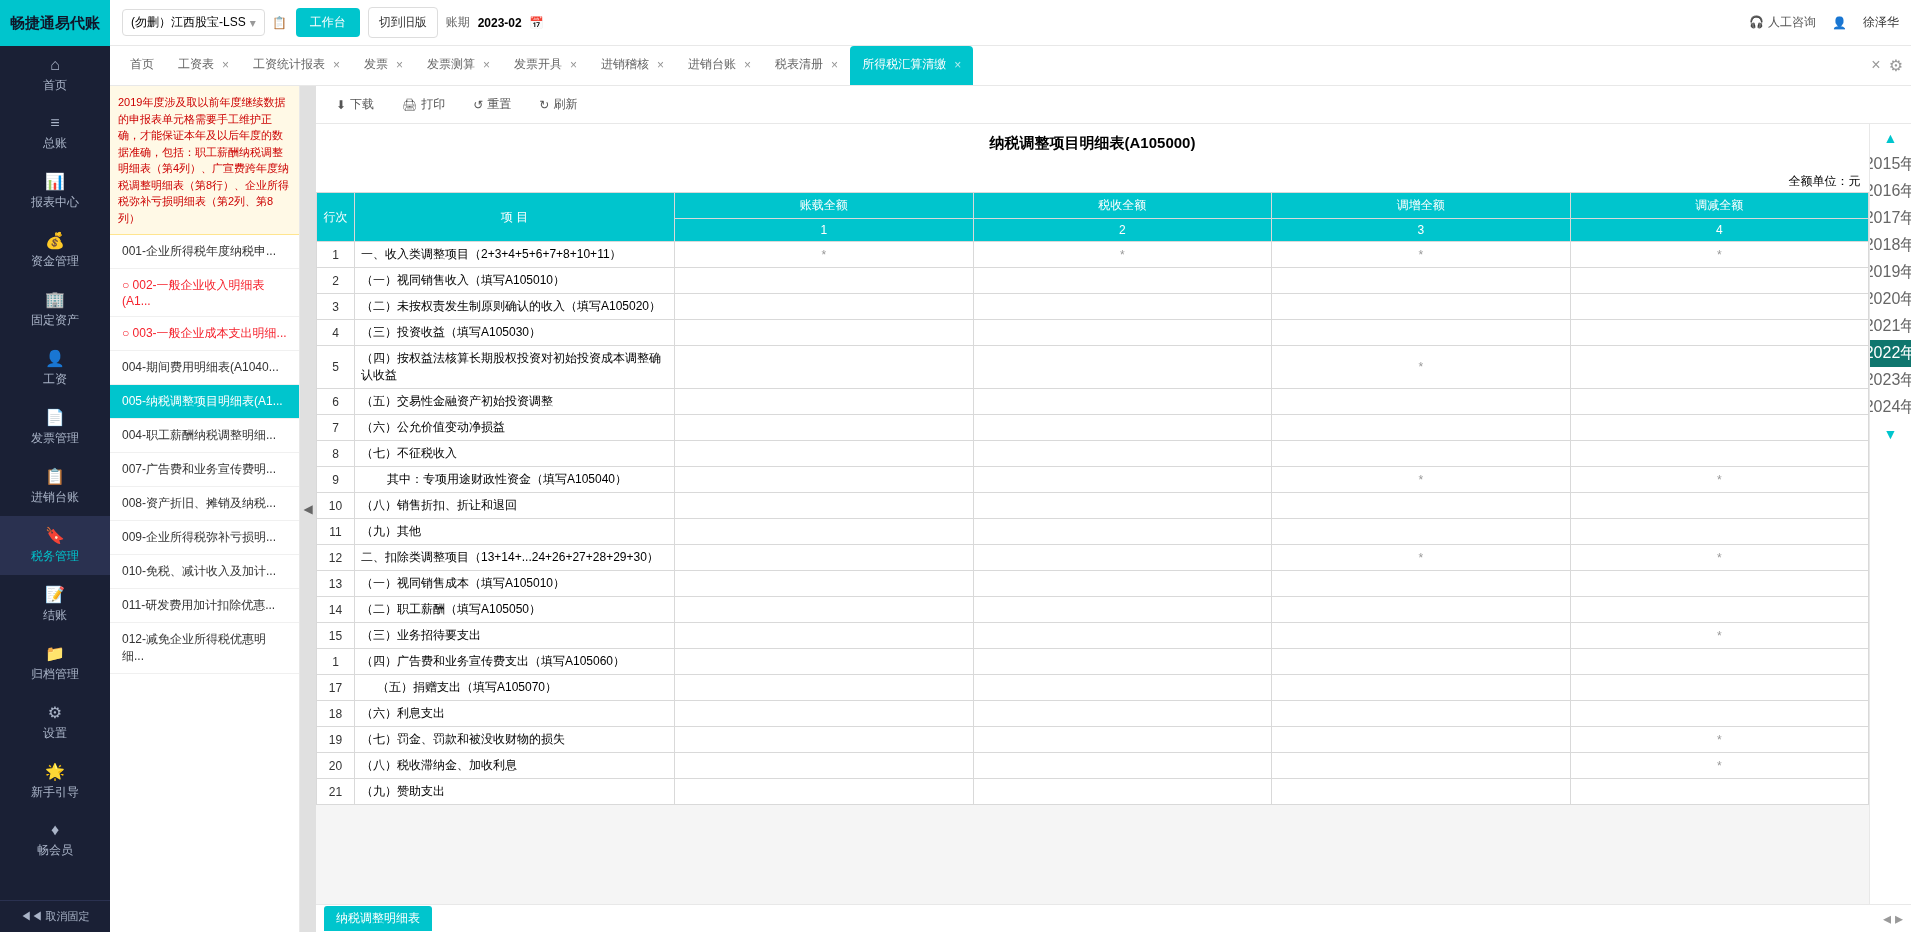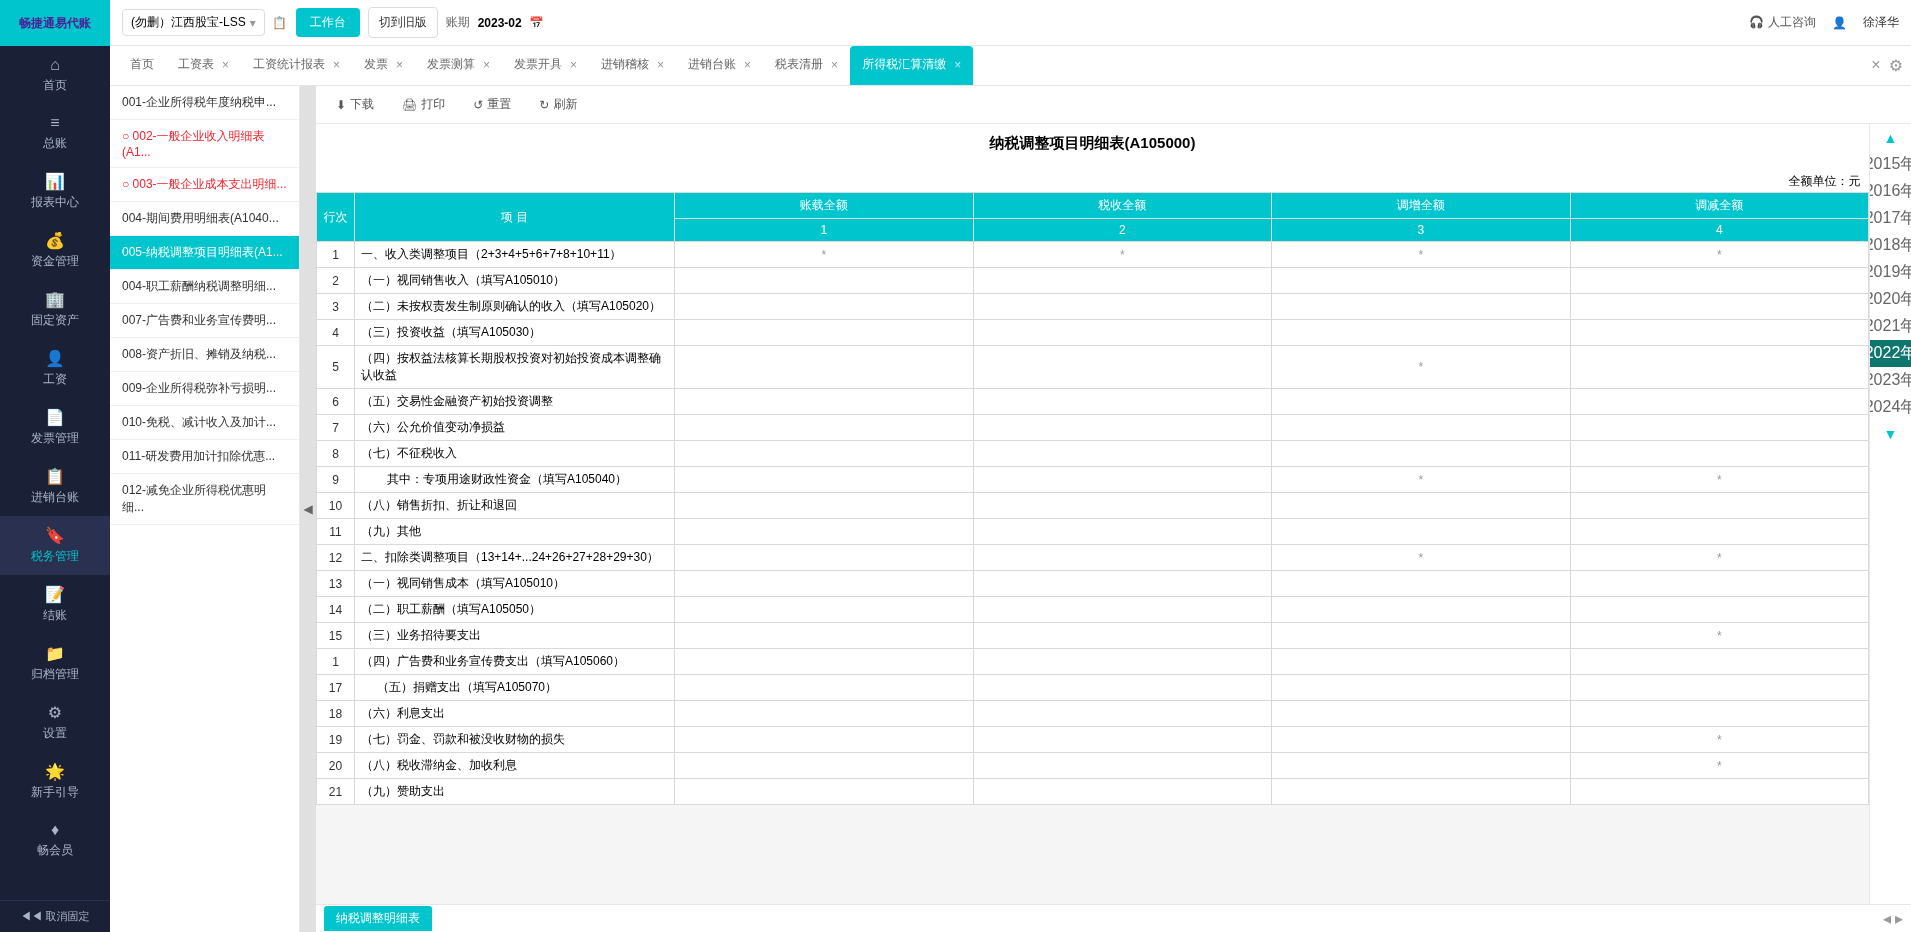--- a/index.html
+++ b/index.html
@@ -1,20 +1,20 @@
 <!DOCTYPE html>
 <html><head>
   <meta charset="utf-8">
   <style>
     * { box-sizing: border-box; margin: 0; padding: 0; }
     body { font-family: 'Microsoft YaHei', Arial, sans-serif; font-size: 12px; background: #f0f2f5; display: flex; height: 932px; overflow: hidden; }
 
     
     .sidebar { width: 110px; background: #1a2035; color: #fff; display: flex; flex-direction: column; flex-shrink: 0; }
-    .sidebar-logo { background: #00c5cd; padding: 12px 8px; text-align: center; font-size: 12px; font-weight: bold; color: #4c1d95; height: 46px; display: flex; align-items: center; justify-content: center; }
+    .sidebar-logo { background: #00c5cd; padding: 12px 8px; text-align: center; font-size: 15px; font-weight: bold; color: #0f172a; height: 46px; display: flex; align-items: center; justify-content: center; }
     .sidebar-item { display: flex; flex-direction: column; align-items: center; padding: 10px 4px; cursor: pointer; color: #aab4c8; font-size: 12px; gap: 3px; }
     .sidebar-item.active { background: #2a3150; color: #00c5cd; }
     .sidebar-item .icon { font-size: 16px; }
     .sidebar-bottom { margin-top: auto; }
     .sidebar-pin { padding: 8px; text-align: center; color: #aab4c8; font-size: 11px; cursor: pointer; border-top: 1px solid #2a3150; }
 
     
     .main { flex: 1; display: flex; flex-direction: column; overflow: hidden; }
 
     
@@ -212,20 +212,21 @@
     </div>
     <div class="tab-actions">
       <span>×</span>
       <span>⚙</span>
     </div>
   </div>
 
   <div class="content">
 
     <div class="left-panel">
+      <div class="notice-bar">2019年度涉及取以前年度继续数据的申报表单元格需要手工维护正确，才能保证本年及以后年度的数据准确，包括：职工薪酬纳税调整明细表（第4列）、广宣费跨年度纳税调整明细表（第8行）、企业所得税弥补亏损明细表（第2列、第8列）</div>
       <div class="menu-list">
         <div class="menu-item">001-企业所得税年度纳税申...</div>
         <div class="menu-item error">○ 002-一般企业收入明细表(A1...</div>
         <div class="menu-item error">○ 003-一般企业成本支出明细...</div>
         <div class="menu-item">004-期间费用明细表(A1040...</div>
         <div class="menu-item active">005-纳税调整项目明细表(A1...</div>
         <div class="menu-item">004-职工薪酬纳税调整明细...</div>
         <div class="menu-item">007-广告费和业务宣传费明...</div>
         <div class="menu-item">008-资产折旧、摊销及纳税...</div>
         <div class="menu-item">009-企业所得税弥补亏损明...</div>

